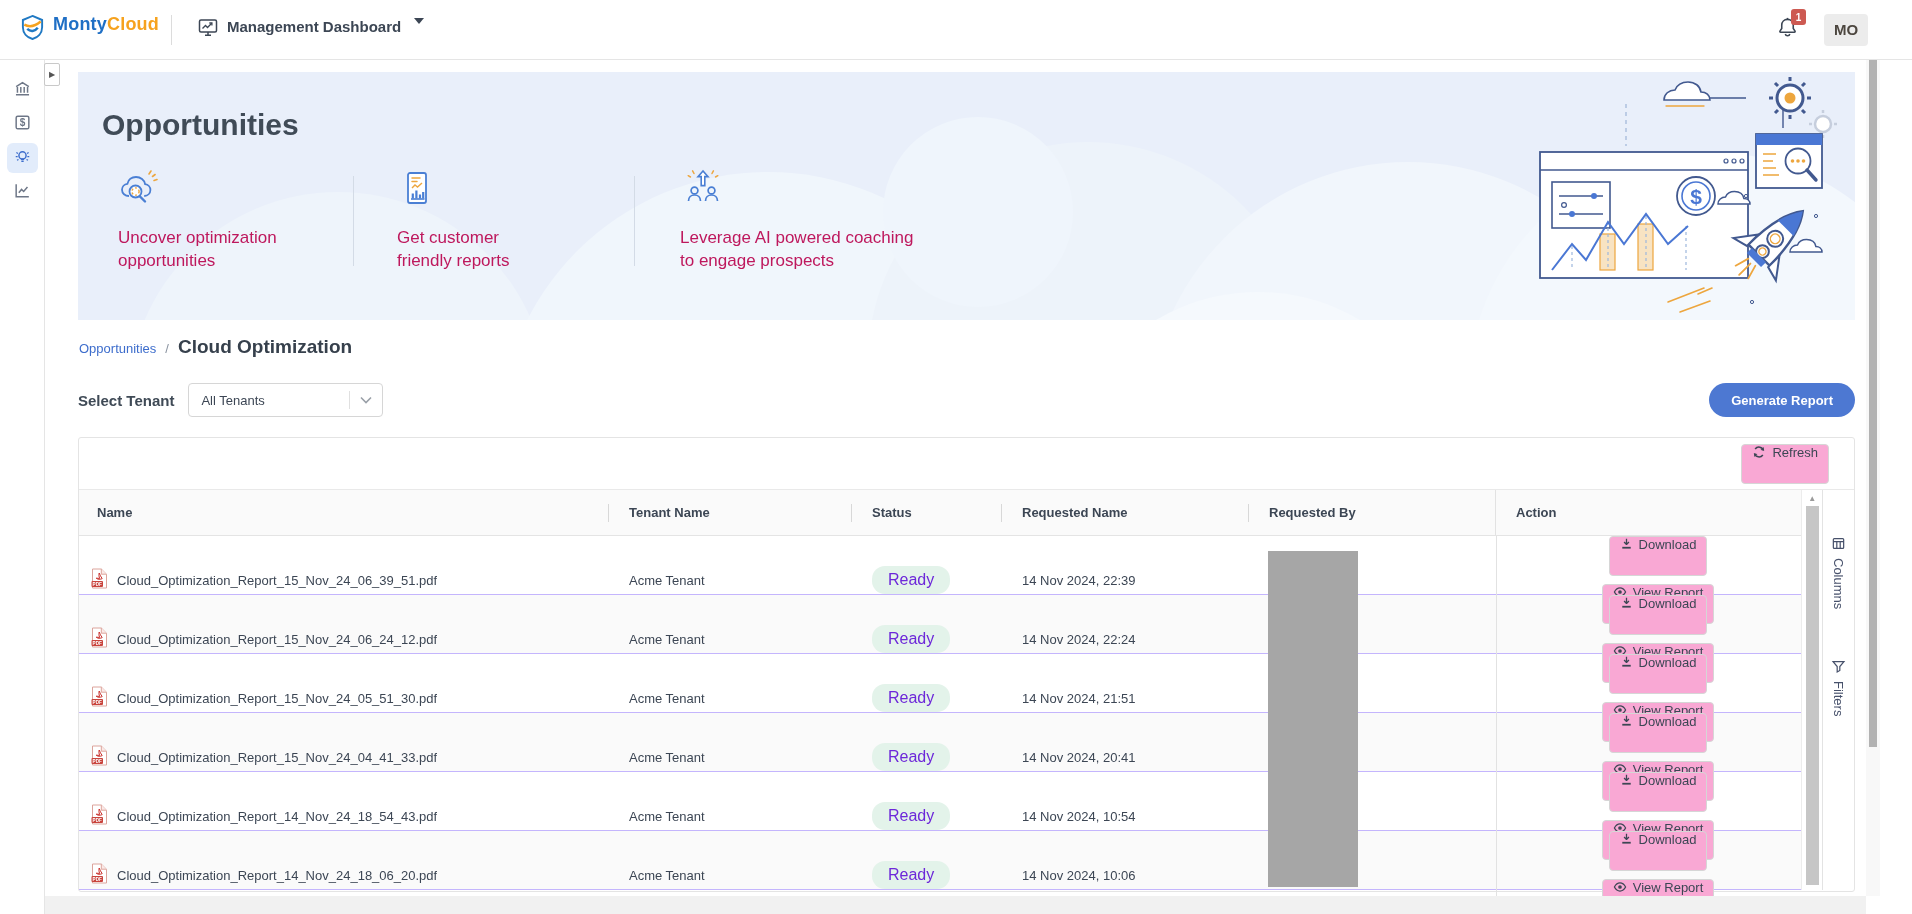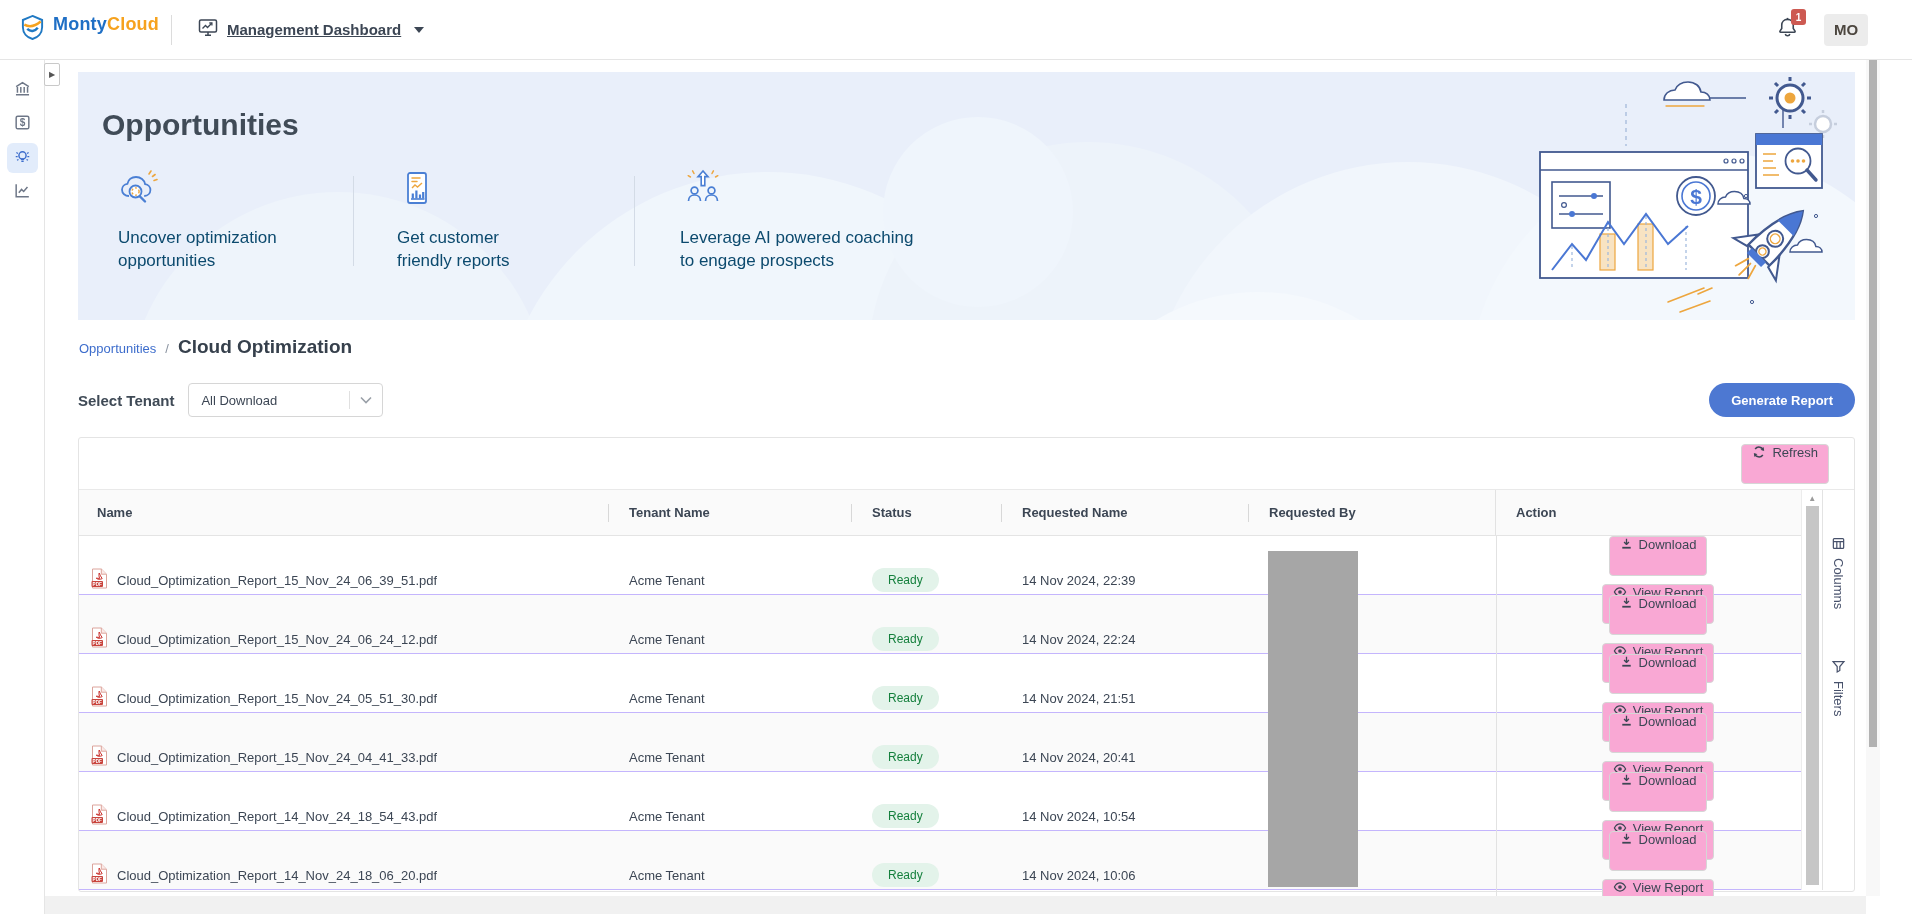--- a/index.html
+++ b/index.html
@@ -7,21 +7,21 @@
   body { font-family:"Liberation Sans", sans-serif; color:#3c4654; }
   .screen { position:relative; width:1912px; height:914px; background:#fff; overflow:hidden; }
 
   
   .topbar { position:absolute; left:0; top:0; width:1912px; height:60px; background:#fff;
             border-bottom:1px solid #e5e5e5; display:flex; align-items:center; z-index:30; }
   .logo { display:flex; gap:8px; margin-left:20px; cursor:pointer; }
   .logo-word { font-size:18px; font-weight:bold; letter-spacing:.2px; }
   .logo-monty { color:#1f6fc5; } .logo-cloud { color:#f6a21e; }
   .topbar-divider { width:1px; height:30px; background:#dcdcdc; margin-left:12px; }
-  .dash-nav { display:flex; align-items:center; gap:9px; margin-left:26px; cursor:pointer;text-decoration:underline; }
+  .dash-nav { display:flex; align-items:flex-start; gap:9px; margin-left:26px; cursor:pointer; }
   .dash-nav-label { font-size:15px; font-weight:bold; color:#3c4654; }
   .caret-down { width:0; height:0; border-left:5px solid transparent; border-right:5px solid transparent;
                 border-top:6px solid #3c4654; margin-left:4px; }
   .topbar-spacer { flex:1; }
   .bell-wrap { position:relative; margin-right:26px; cursor:pointer; }
   .bell-badge { position:absolute; top:-7px; right:-8px; min-width:15px; height:16px; background:#cd5a52;
                 color:#fff; font-size:10px; font-weight:bold; border-radius:3px; display:flex;
                 align-items:center; justify-content:center; padding:0 3px; }
   .avatar { width:44px; height:32px; background:#ececec; border-radius:4px; display:flex; align-items:center;
             justify-content:center; font-size:15px; font-weight:bold; color:#4c463f; margin-right:44px; cursor:pointer; }
@@ -36,21 +36,21 @@
   .expand-btn { position:absolute; left:44px; top:63px; width:16px; height:23px; background:#fff;
                 border:1px solid #c9c9c9; border-radius:2px; font-size:8px; color:#555; display:flex;
                 align-items:center; justify-content:center; cursor:pointer; z-index:25; }
 
   
   .banner { position:absolute; left:78px; top:72px; width:1777px; height:248px; background:#e9effa;
             overflow:hidden; }
   .banner-bg { position:absolute; left:0; top:0; }
   .banner-title { position:absolute; left:24px; top:36px; font-size:30px; font-weight:bold; color:#404b57; }
   .feature { position:absolute; top:96px; }
-  .feature-label { margin-top:12px; font-size:17px; line-height:23px; color:#0c4a6e; white-space:pre-line; }
+  .feature-label { margin-top:12px; font-size:17px; line-height:23px; color:#be185d; white-space:pre-line; }
   .f1 { left:40px; width:235px; } .f2 { left:319px; width:220px; } .f3 { left:602px; width:300px; }
   .feature-divider { position:absolute; top:104px; width:1px; height:90px; background:#d3dbe6; }
   .fd1 { left:275px; } .fd2 { left:556px; }
   .banner-illustration { position:absolute; right:12px; top:4px; }
 
   
   .breadcrumb { position:absolute; left:79px; top:336px; display:flex; align-items:baseline; gap:9px; }
   .crumb-link { font-size:13px; color:#3d6dcc; cursor:pointer; }
   .crumb-sep { font-size:13px; color:#8a93a0; }
   .crumb-current { font-size:19px; font-weight:bold; color:#36404c; }
@@ -82,21 +82,21 @@
         display:flex; align-items:center; }
   .th:first-child { padding-left:18px; }
   .th:not(:last-child)::after { content:""; position:absolute; right:0; top:14px; width:1px; height:18px; background:#d8d8d8; }
   .t-row { height:59px; border-bottom:1px solid #c4b5fd; font-size:13px; color:#3c4654; background:#fff; }
   .t-row.alt { background:#fafafa; }
   .td { padding-left:20px; display:flex; align-items:center; min-width:0; }
   .td.name-cell { padding-left:12px; gap:9px; }
   .td.action-cell, .th.action-col { border-left:1px solid #e2e2e2; height:100%; }
   .th.action-col { border-left:none; box-shadow:-1px 0 0 #e2e2e2; }
   .name-text { overflow:hidden; text-overflow:ellipsis; white-space:nowrap; }
-  .badge-ready { background:#e3f3ea; color:#15803d; font-size:12px; padding:5px 16px; border-radius:13px; }
+  .badge-ready { background:#e3f3ea; color:#6d28d9; font-size:16px; padding:5px 16px; border-radius:13px; }
   .action-cell { gap:8px; padding-left:18px;flex-direction:column; }
   .redaction { position:absolute; left:1189px; top:61px; width:90px; height:336px; background:#a6a6a6; z-index:5; }
 
   
   .scroll-strip { width:22px; border-left:1px solid #ececec; position:relative; }
   .scroll-up { position:absolute; top:4px; left:0; right:0; text-align:center; font-size:8px; color:#9a9a9a; cursor:pointer; }
   .scroll-thumb-inner { position:absolute; top:16px; bottom:5px; left:4px; width:13px; background:#c6c6c6; cursor:pointer; }
 
   
   .side-strip { width:33px; border-left:1px solid #e3e3e3; display:flex; flex-direction:column; align-items:center;
@@ -314,21 +314,21 @@
 
   <nav class="breadcrumb">
     <a class="crumb-link">Opportunities</a>
     <span class="crumb-sep">/</span>
     <span class="crumb-current">Cloud Optimization</span>
   </nav>
 
   <div class="filter-row">
     <span class="filter-label">Select Tenant</span>
     <div class="select">
-      <span class="select-value">All Download</span>
+      <span class="select-value">All Tenants</span>
       <span class="select-divider"></span>
       <span class="select-caret">
         <svg width="12" height="8" viewBox="0 0 12 8" fill="none" stroke="#9aa0a8" stroke-width="1.6">
             <path d="M1 1.5l5 5 5-5"></path>
           </svg>
       </span>
     </div>
     <button class="btn-primary">Generate Report</button>
   </div>
 

